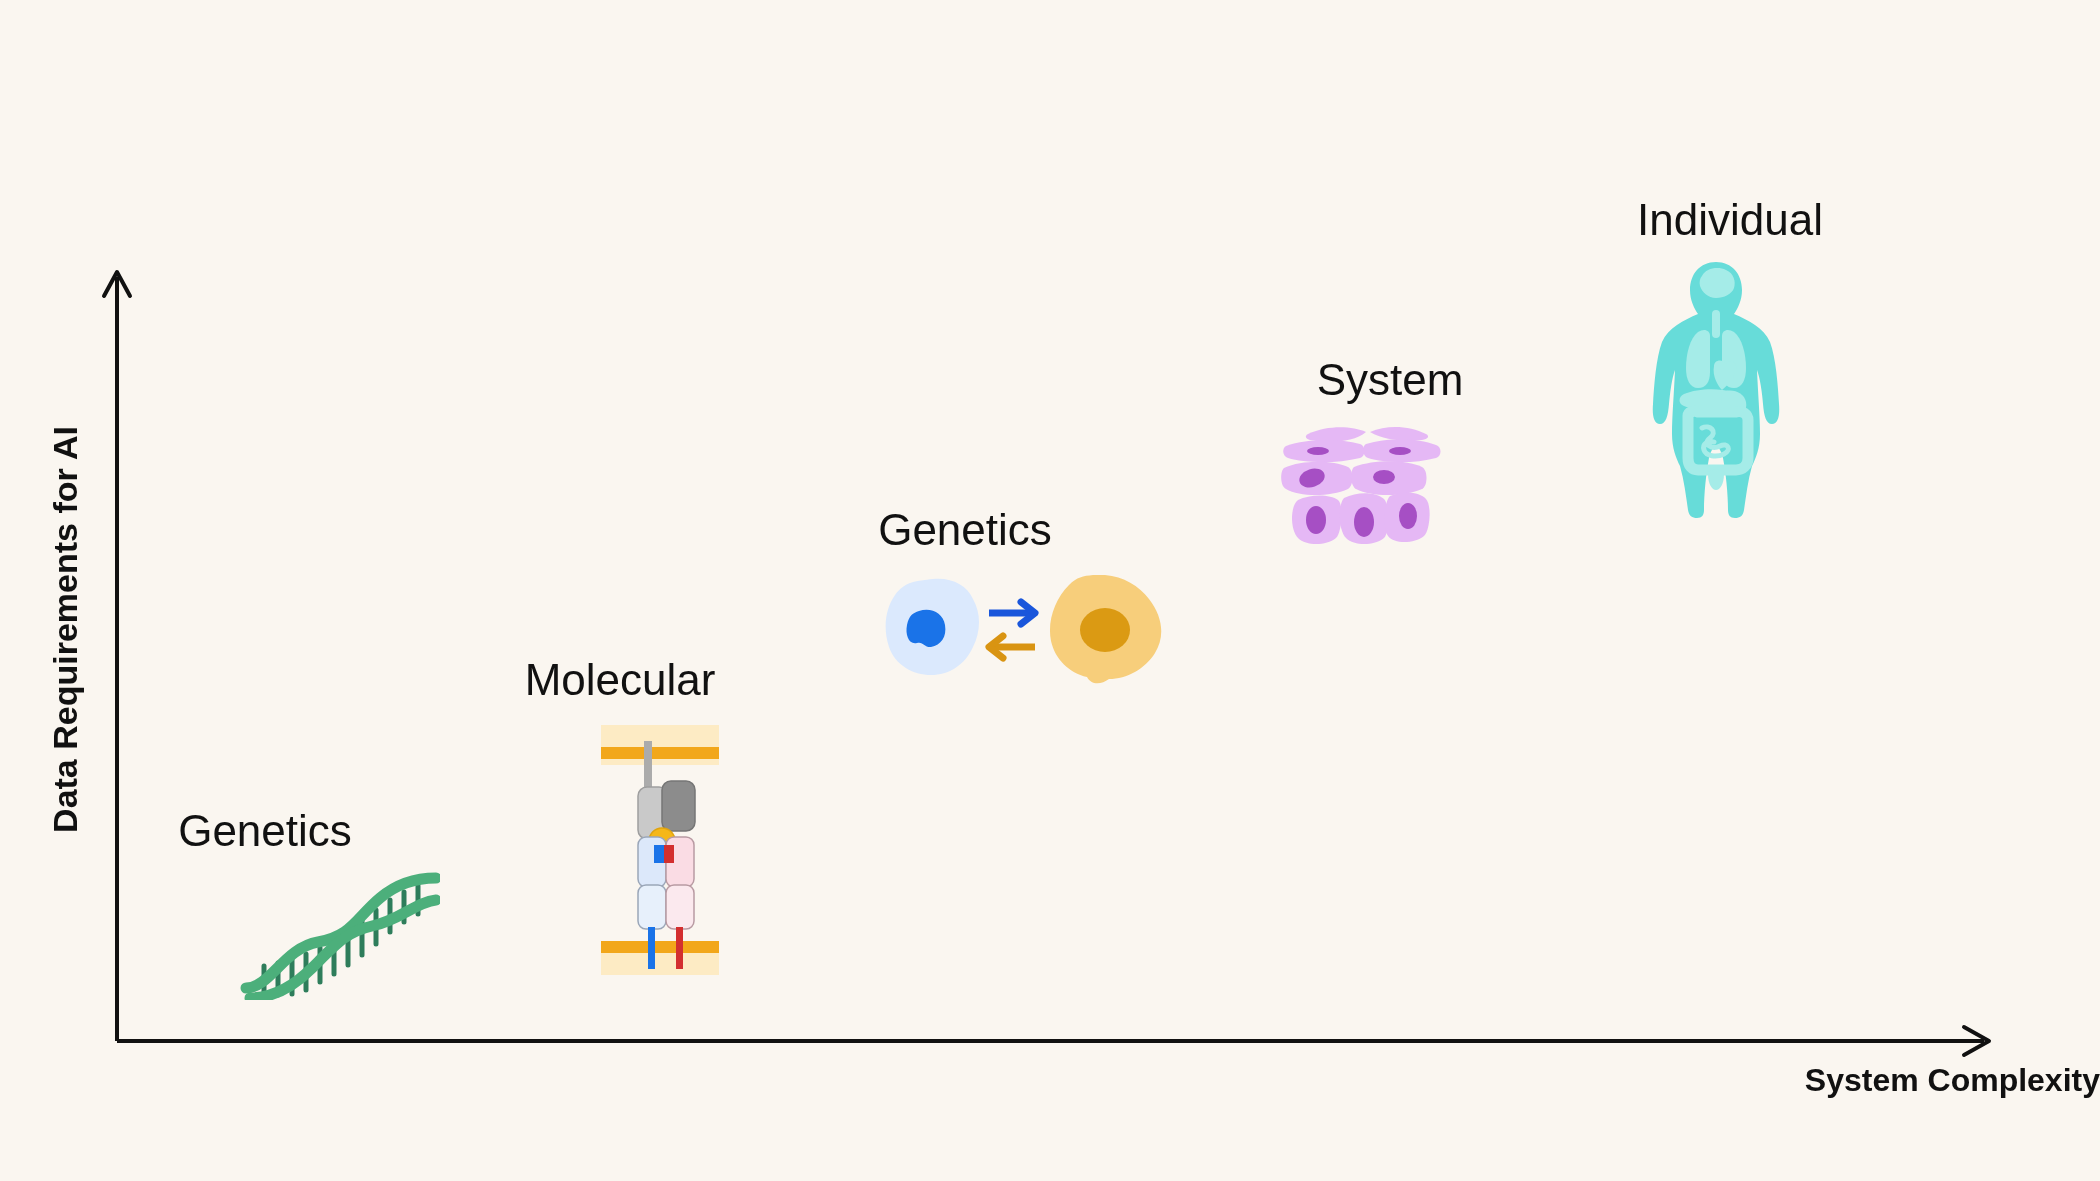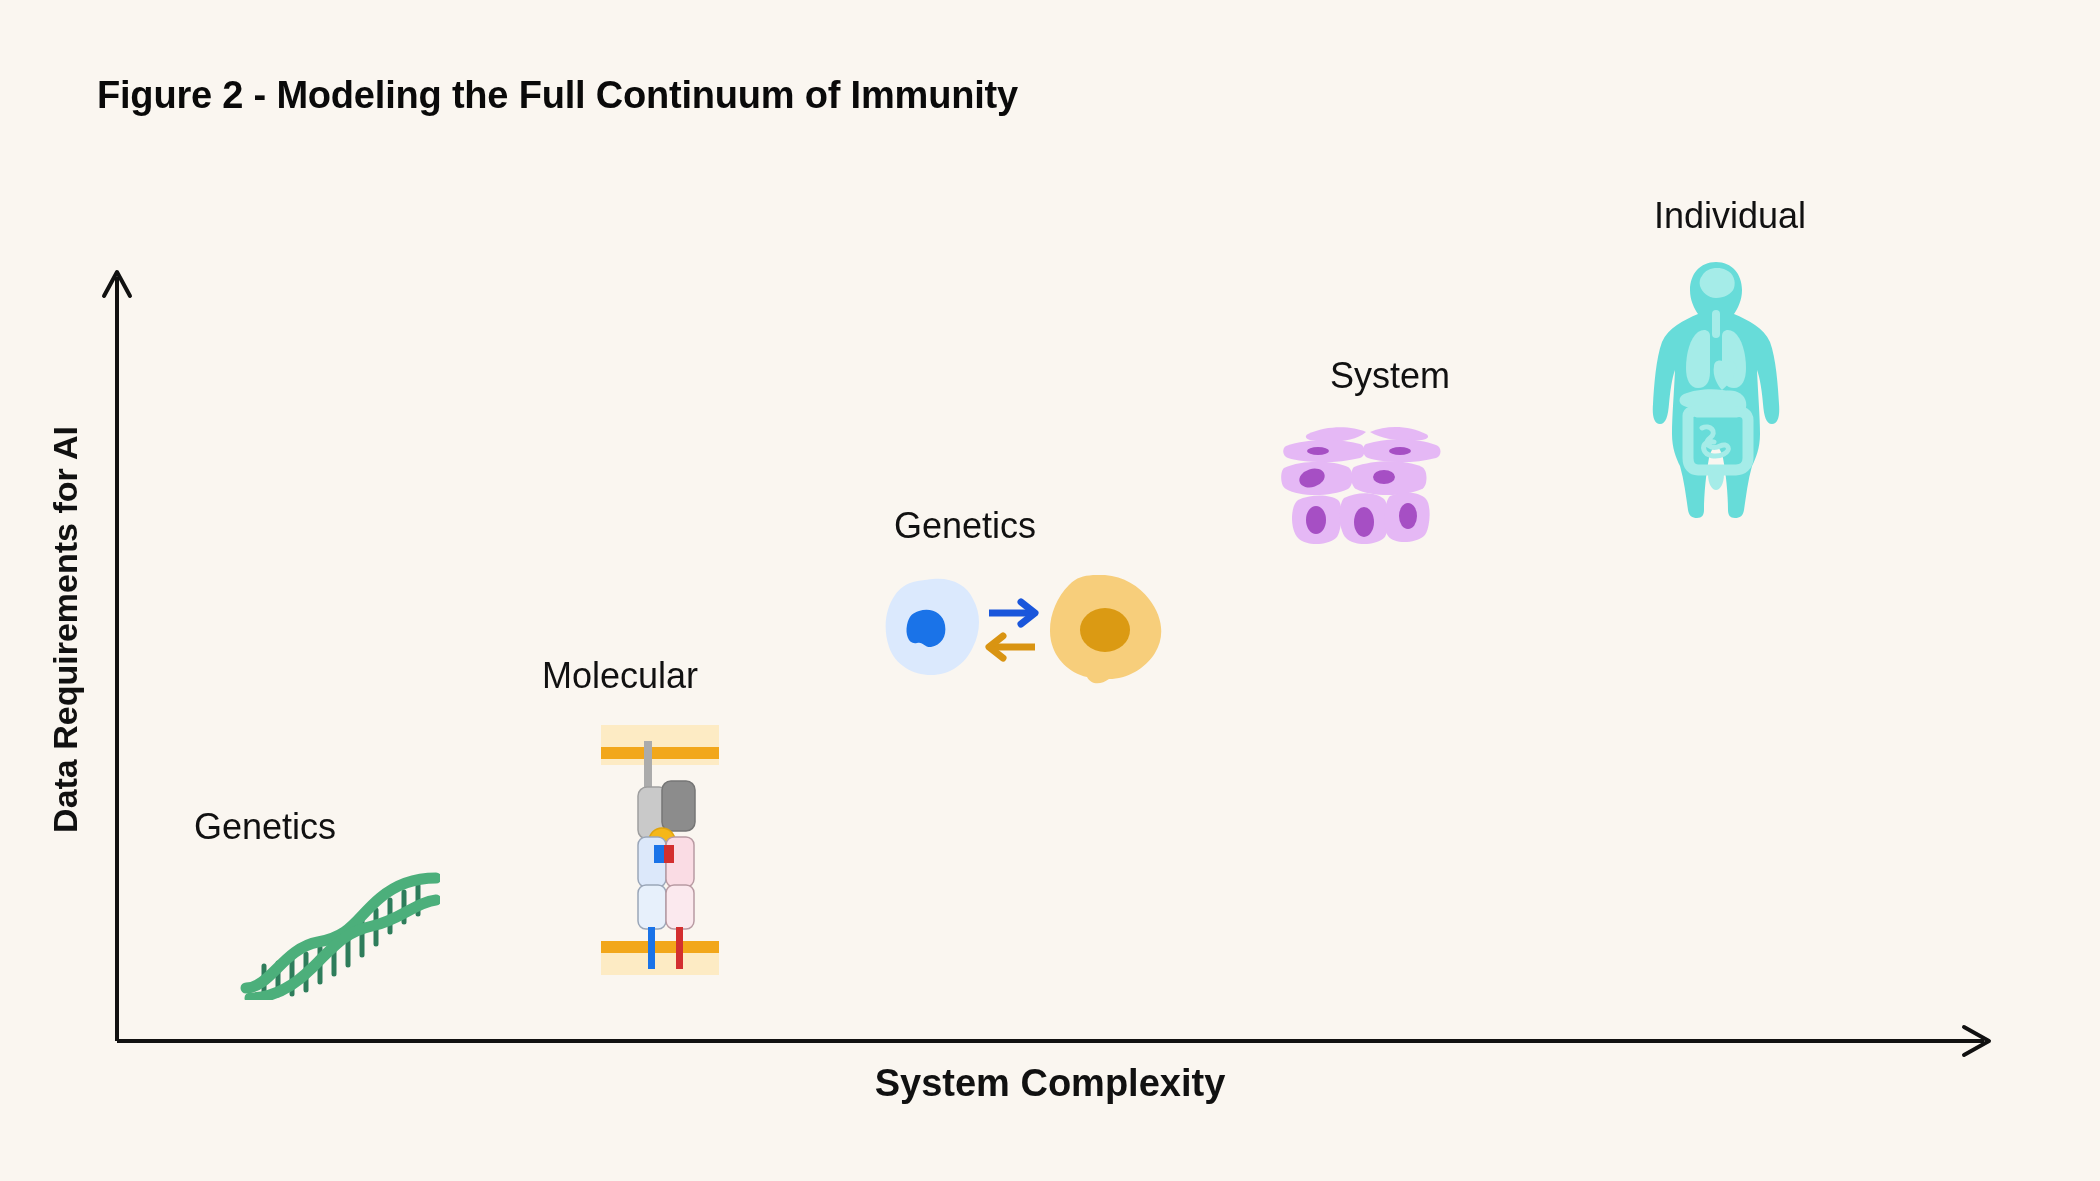--- a/index.html
+++ b/index.html
@@ -29,61 +29,60 @@
     font-weight: 600;
     color: #0A0A0A;
     letter-spacing: -0.2px;
     white-space: nowrap;
   }
   .axis-label-x {
     position: absolute;
     left: 0;
     top: 1062px;
     width: 2100px;
-    text-align: center;
-    font-size: 38px;
+    text-align: right;
+    font-size: 32px;
     font-weight: 600;
     color: #111111;
     white-space: nowrap;
   }
   .axis-label-y {
     position: absolute;
     left: -285px;
     top: 610px;
     width: 700px;
     text-align: center;
     font-size: 34px;
     font-weight: 600;
     color: #111111;
     transform: rotate(-90deg);
     white-space: nowrap;
   }
   .stage-label {
     position: absolute;
-    font-size: 36px;
+    font-size: 44px;
     font-weight: 400;
     color: #111111;
     white-space: nowrap;
     text-align: center;
   }
   .svg-layer {
     position: absolute;
     left: 0; top: 0;
     width: 2100px;
     height: 1181px;
     pointer-events: none;
   }
   .icon-holder { position: absolute; }
 </style>
 </head>
 <body>
 
 <div id="figure">
 
-  <div class="title">Figure 2 - Modeling the Full Continuum of Immunity</div>
 
   <svg class="svg-layer" viewBox="0 0 2100 1181">
 
     <line x1="117" y1="1041" x2="117" y2="277" stroke="#111111" stroke-width="4"></line>
     <polyline points="104,296 117,272 130,296" fill="none" stroke="#111111" stroke-width="4" stroke-linecap="round" stroke-linejoin="round"></polyline>
 
     <line x1="117" y1="1041" x2="1984" y2="1041" stroke="#111111" stroke-width="4"></line>
     <polyline points="1964,1027 1989,1041 1964,1055" fill="none" stroke="#111111" stroke-width="4" stroke-linecap="round" stroke-linejoin="round"></polyline>
   </svg>
 

